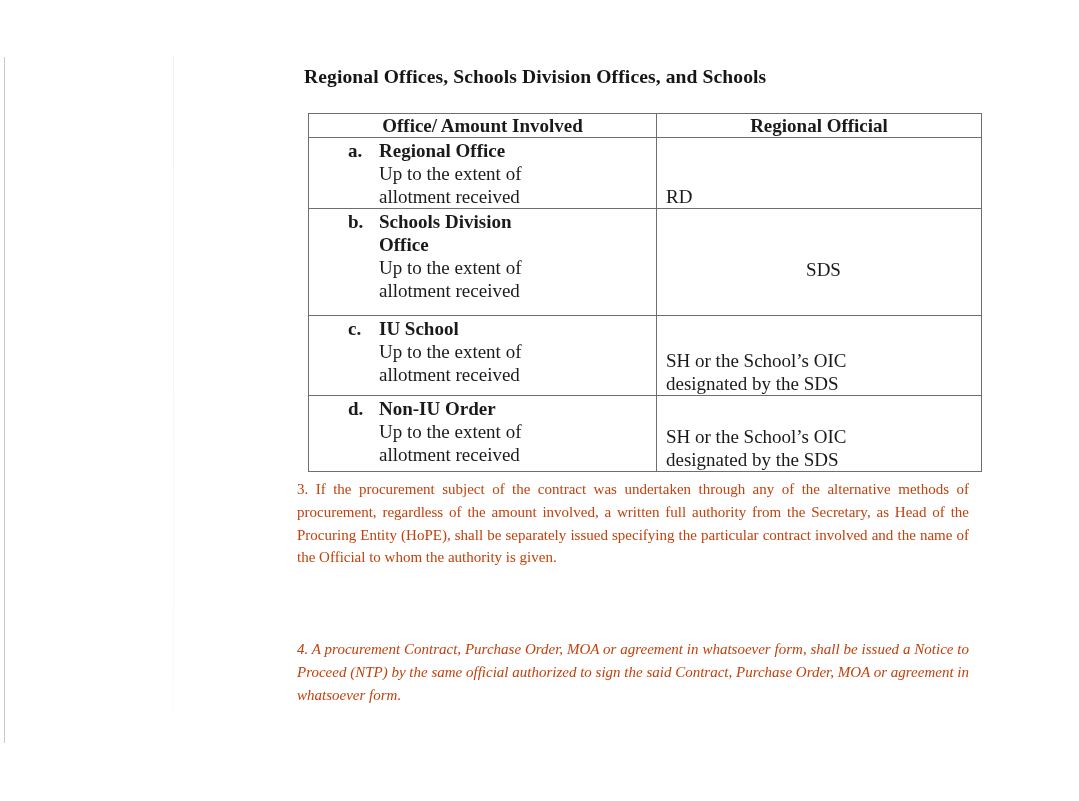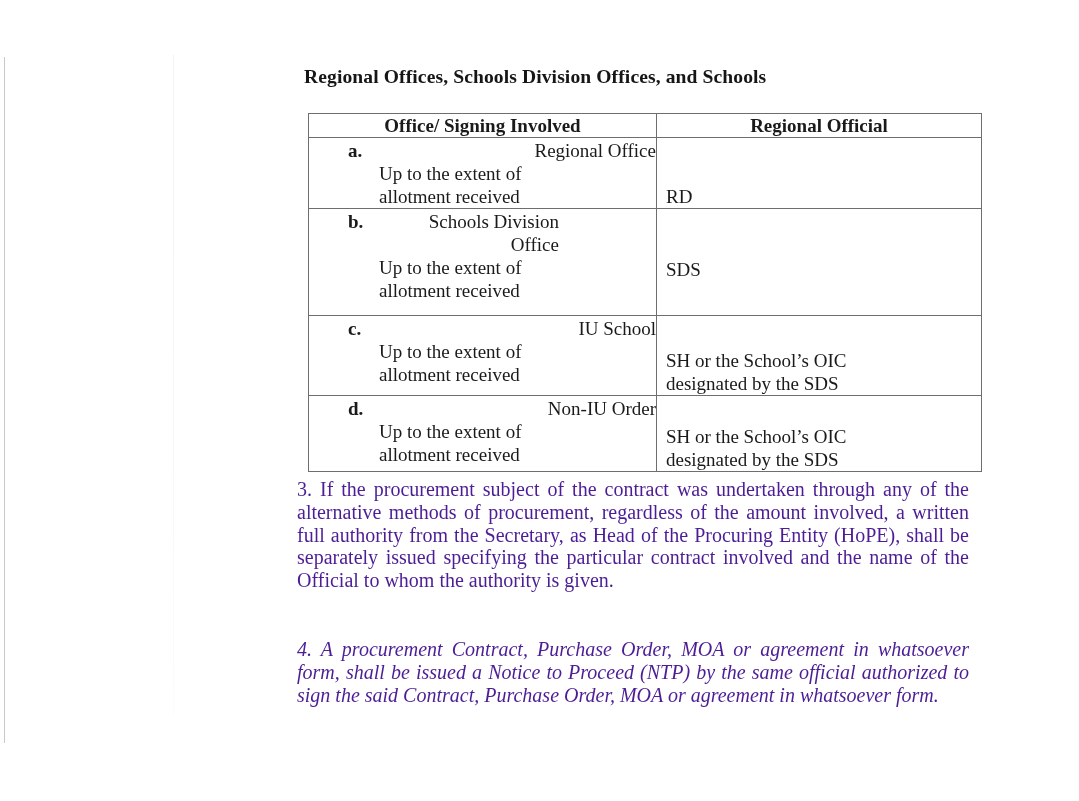--- a/index.html
+++ b/index.html
@@ -69,55 +69,55 @@
       padding: 1px 0 0 39px !important;
       position: relative;
     }
     .item-marker {
       position: absolute;
       left: 39px;
       top: 1px;
       font-weight: bold;
     }
     .item-body { padding-left: 31px; }
-    .item-name { font-weight: normal; display: block; text-align: right; }
+    .item-name { font-weight: bold; display: block; }
     .item-amount { display: block; }
     .official-cell {
       vertical-align: bottom !important;
       padding: 0 0 0 9px !important;
     }
     .row-a td { height: 69px; }
     .row-b td { height: 92px; }
     .row-c td { height: 78px; }
     .row-d td { height: 74px; }
-    .official-b { vertical-align: middle !important; padding-top: 14px !important; }
+    .official-b { vertical-align: middle !important; padding-top: 14px !important; text-align: center; }
     .para {
       position: absolute;
       left: 297px;
       width: 672px;
-      font-size: 20px;
+      font-size: 15px;
       line-height: 22.8px;
       text-align: justify;
-      color: #4c1d95;
+      color: #c2410c;
     }
     .para-3 { top: 478px; }
     .para-4 { top: 638px; }
   </style>
 </head>
 <body>
 
 <div class="edge-line"></div>
 <div class="scan-line"></div>
 
 <div class="section-title">Regional Offices, Schools Division Offices, and Schools</div>
 
 <table class="sig-table">
   <thead>
     <tr>
-      <th class="col-office">Office/ Signing Involved</th>
+      <th class="col-office">Office/ Amount Involved</th>
       <th class="col-official">Regional Official</th>
     </tr>
   </thead>
   <tbody>
     <tr class="row-a">
       <td class="office-cell">
         <span class="item-marker">a.</span>
         <div class="item-body">
           <span class="item-name">Regional Office</span>
           <span class="item-amount" style="width:185px;">Up to the extent of allotment received</span>

